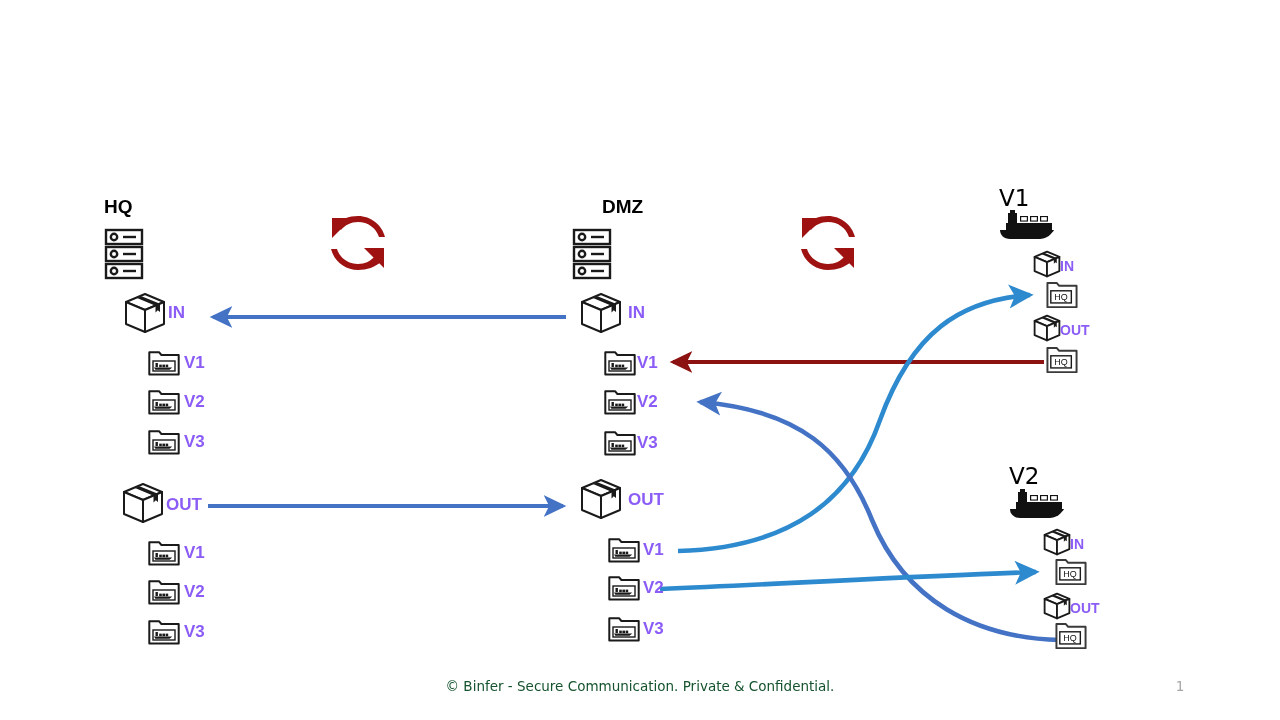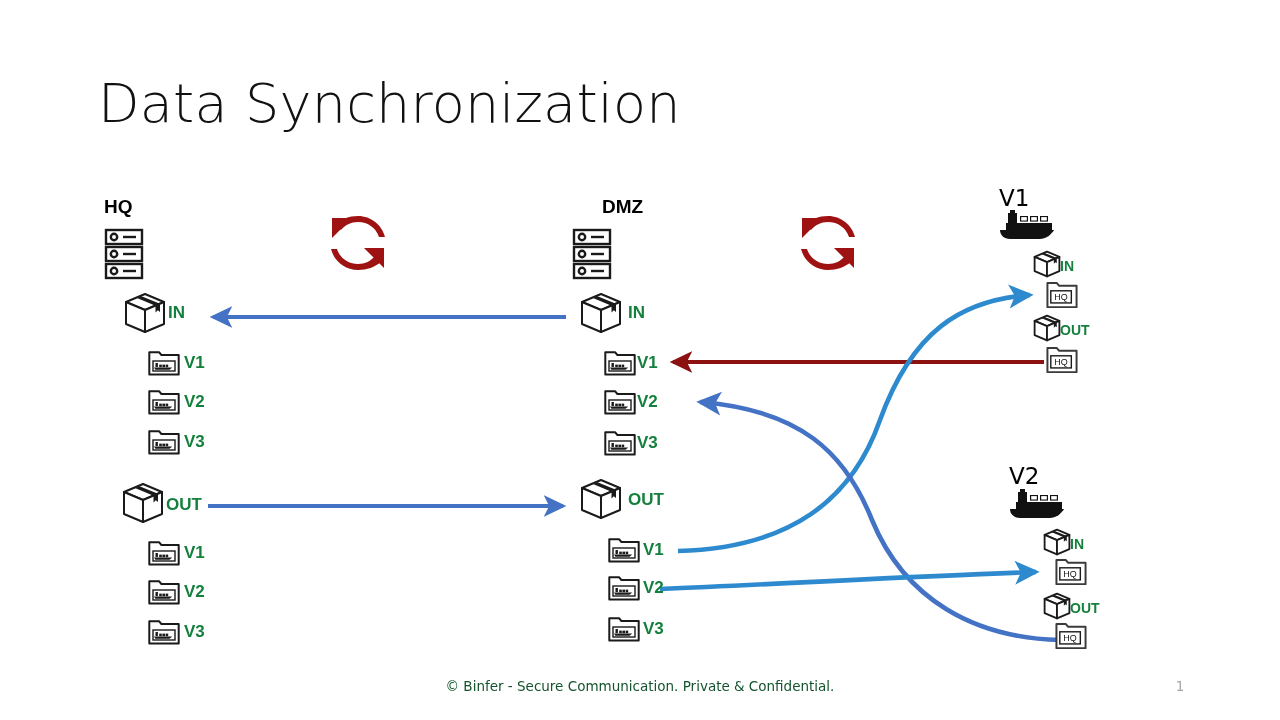--- a/index.html
+++ b/index.html
@@ -44,21 +44,21 @@
     font-size: 23px;
     font-weight: 400;
     color: #000000;
     font-family: "DejaVu Sans", sans-serif;
     white-space: nowrap;
   }
   .node-label {
     position: absolute;
     font-size: 17px;
     font-weight: bold;
-    color: #15803d;
+    color: #8b5cf6;
     white-space: nowrap;
     line-height: 1;
   }
   .node-label.small {
     font-size: 14px;
   }
   .icon {
     position: absolute;
   }
   .icon svg { display: block; }
@@ -92,21 +92,20 @@
     font-size: 13.5px;
     color: #a6a6a6;
     font-family: "DejaVu Sans", sans-serif;
   }
 </style>
 </head>
 <body>
 
 <div id="slide">
 
-  <div id="slide-title">Data Synchronization</div>
 
   <svg id="arrow-layer" viewBox="0 0 1280 720" xmlns="http://www.w3.org/2000/svg">
     <defs>
       <marker id="ah-blue" markerWidth="6" markerHeight="6" refX="4.6" refY="3" orient="auto" markerUnits="strokeWidth">
         <path d="M0,0.4 L5.4,3 L0,5.6 L1.3,3 Z" fill="#4472C4"></path>
       </marker>
       <marker id="ah-blue-light" markerWidth="6" markerHeight="6" refX="4.6" refY="3" orient="auto" markerUnits="strokeWidth">
         <path d="M0,0.4 L5.4,3 L0,5.6 L1.3,3 Z" fill="#2E8ACE"></path>
       </marker>
       <marker id="ah-red" markerWidth="6" markerHeight="6" refX="4.6" refY="3" orient="auto" markerUnits="strokeWidth">

